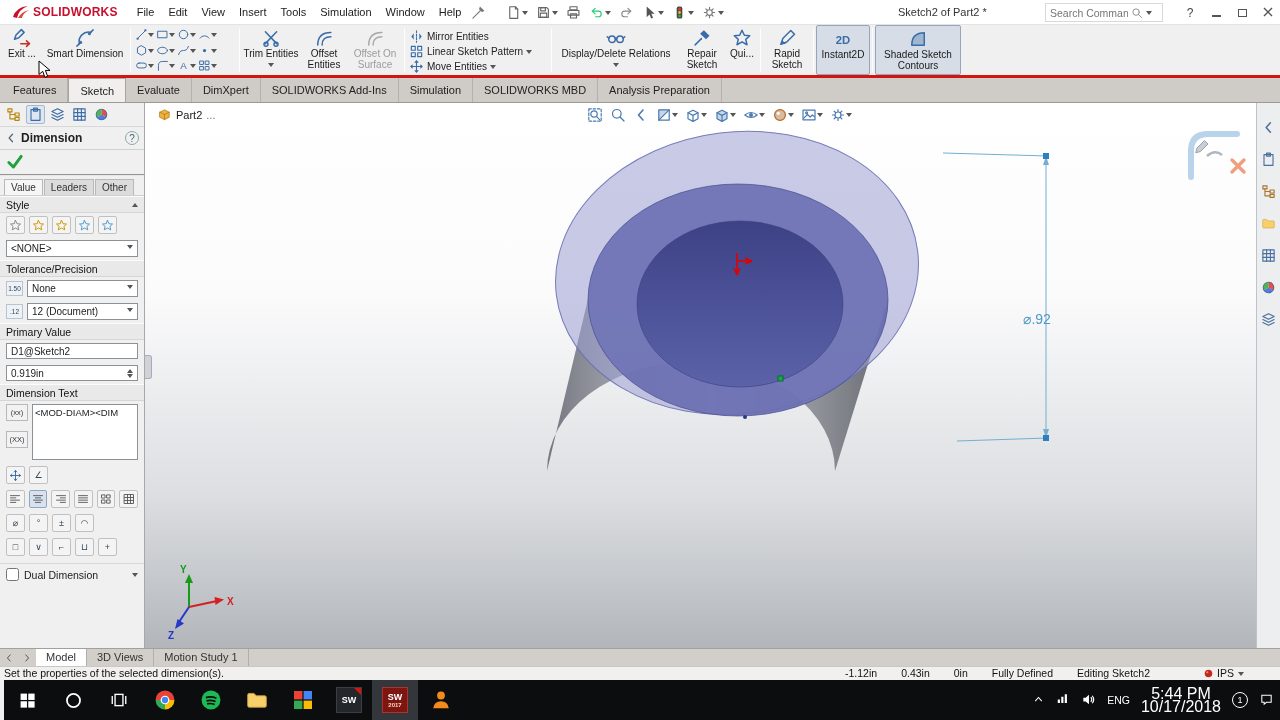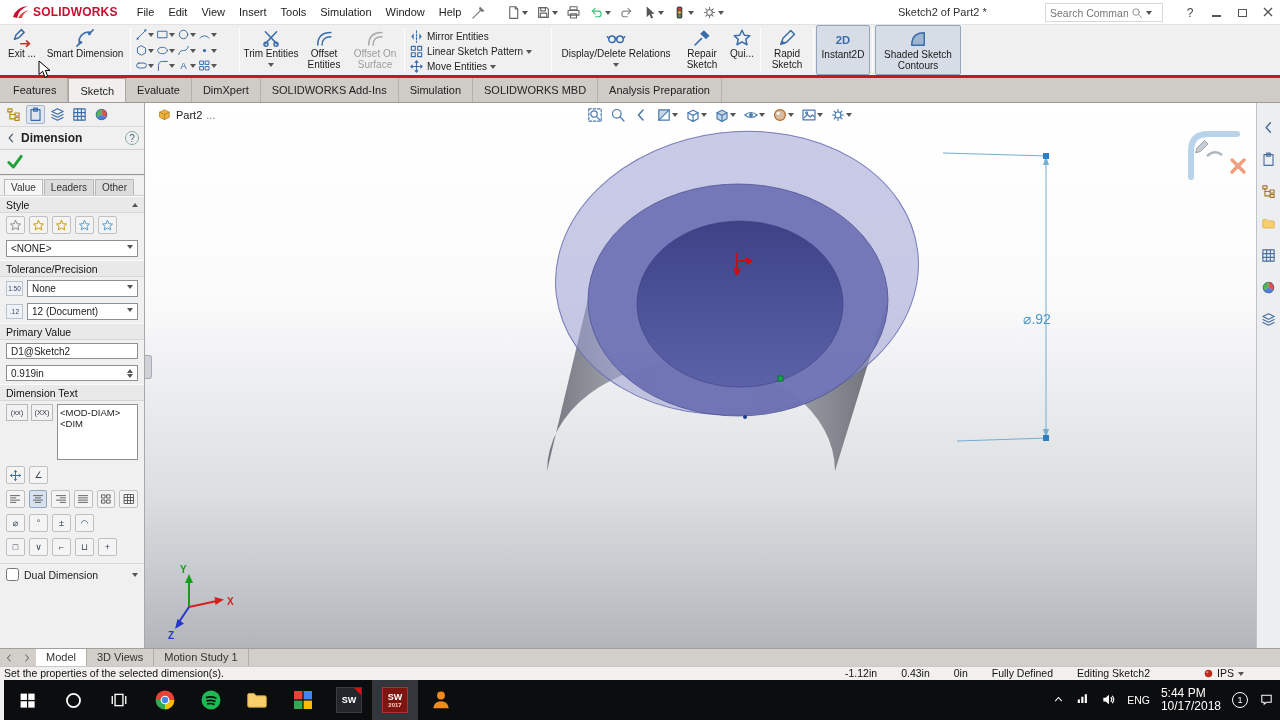--- a/index.html
+++ b/index.html
@@ -96,21 +96,21 @@
 .sb-units{position:absolute;right:36px;top:0;display:flex;align-items:center;gap:4px;line-height:13px}
 
 .taskbar{position:absolute;left:4px;top:680px;width:1280px;height:40px;background:#0c0d0f;display:flex;align-items:center}
 .tk{width:46px;height:40px;display:flex;align-items:center;justify-content:center}
 .tk .big{width:24px;height:24px}
 .tk-active{background:#33363a}
 .swtile{width:26px;height:26px;background:#23262b;display:flex;flex-direction:column;align-items:center;justify-content:center;color:#fff;font-weight:bold;font-size:9px;border:1px solid #3a3e44;position:relative}
 .swtile .yr{font-size:6px;color:#ff5a3c;font-weight:bold;line-height:6px}
 .swtile .corner{position:absolute;right:0;top:0;width:0;height:0;border-top:7px solid #d2150f;border-left:7px solid transparent}
 .tray{position:absolute;right:0;top:0;height:40px;display:flex;align-items:center;gap:11px;padding-right:10px;color:#fff}
-.clock{font-size:12px;line-height:13px;color:#fff}
+.clock{font-size:16px;text-align:center;line-height:13px;color:#fff}
 .badge{width:16px;height:16px;border:1.5px solid #fff;border-radius:50%;display:flex;align-items:center;justify-content:center;font-size:9px;color:#fff}
 .lang{font-size:10.5px}
 .cursor{position:absolute;left:38px;top:60px;z-index:50}
 </style>
 </head>
 <body>
 
 <svg width="0" height="0" style="position:absolute">
 <defs>
 <symbol id="s-line" viewBox="0 0 16 16">
@@ -782,21 +782,21 @@
             <i class="u"></i>
             <i class="d"></i>
           </span>
         </div>
     </div>
 
     <div class="sec-h">
         <span>Dimension Text</span>
       </div>
     <div class="prow" style="align-items:flex-start">
-      <div style="display:flex;gap:3px">
+      <div style="display:flex;flex-direction:column;gap:10px">
         <span class="tokbtn">(xx)</span>
         <span class="tokbtn">(XX)</span>
       </div>
       <div class="dtext">&lt;MOD-DIAM&gt;&lt;DIM</div>
     </div>
     <div class="prow">
       <span class="sbtn">
           <svg class="ic" style="width:13px;height:13px">
             <use href="#s-move"></use>
           </svg>

